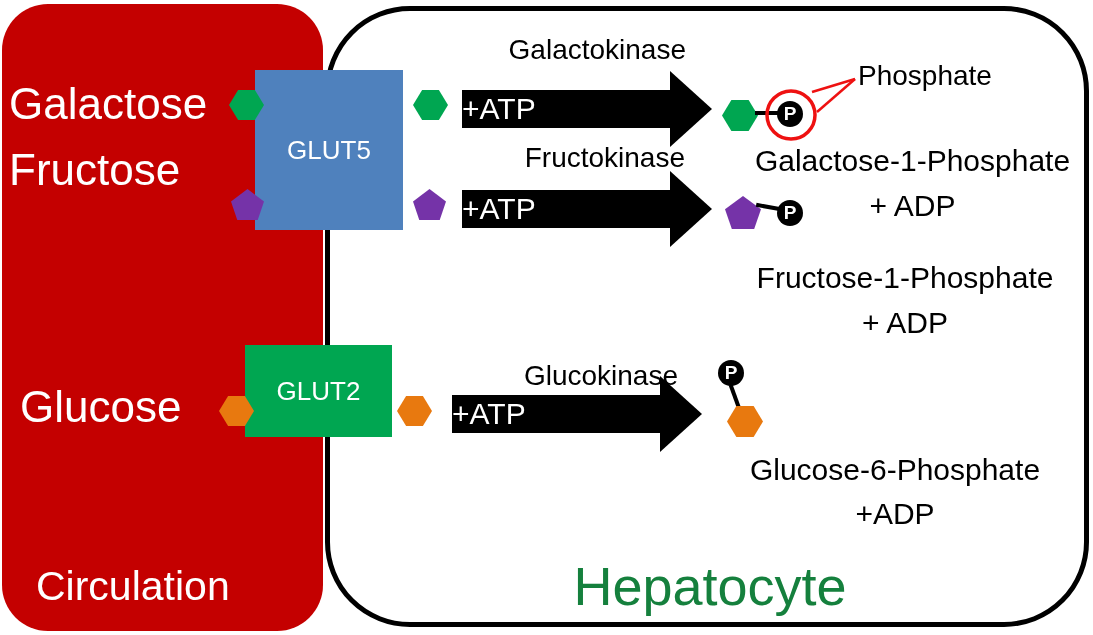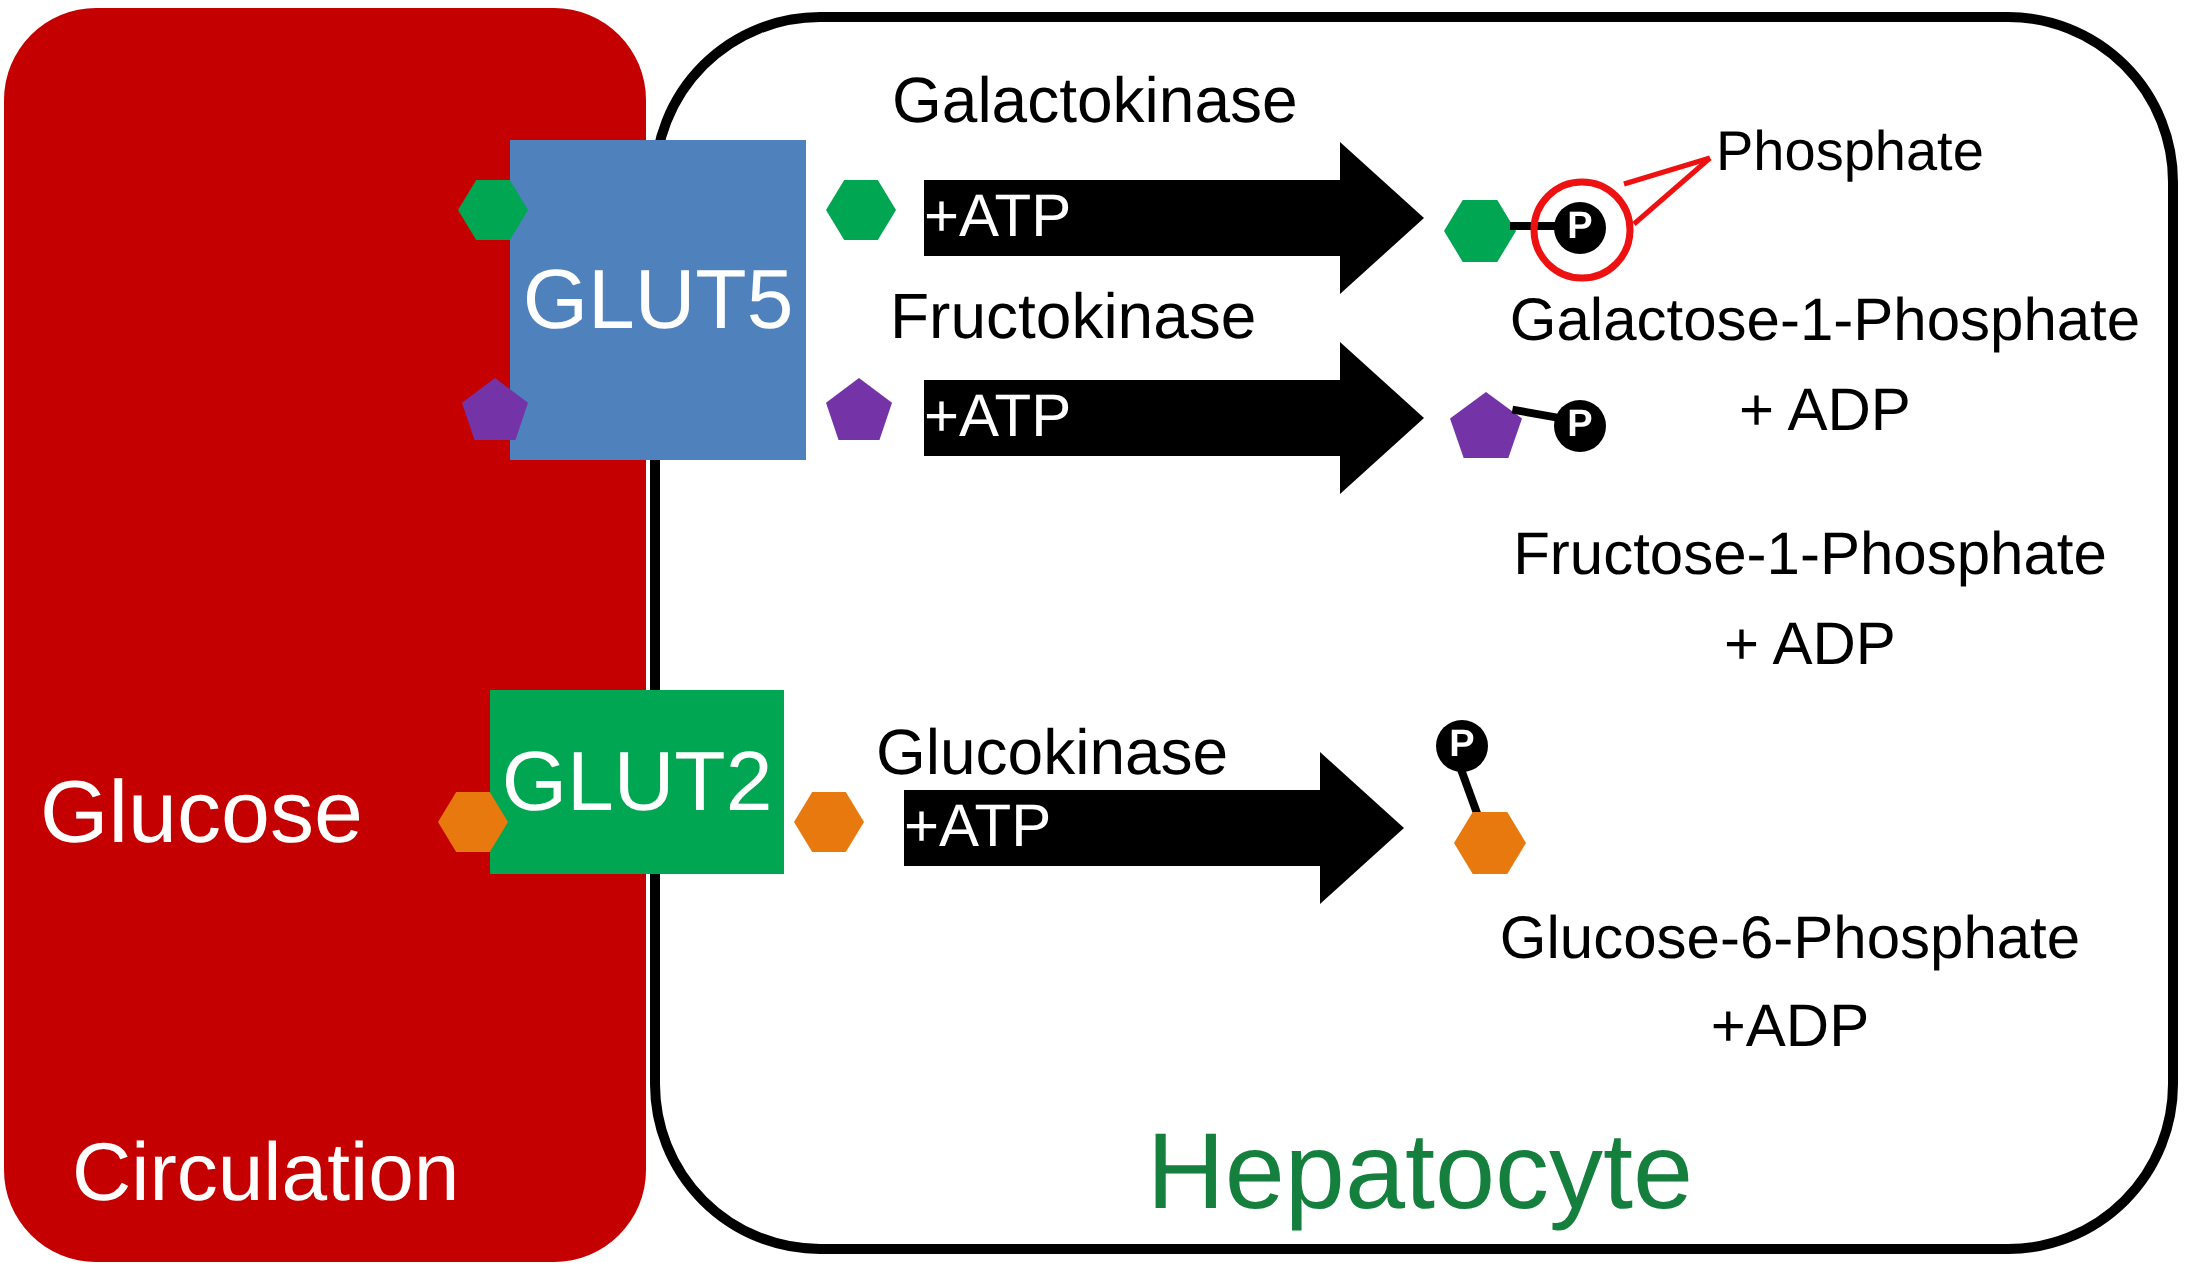--- a/index.html
+++ b/index.html
@@ -18,53 +18,55 @@
   }
   
   .wlabel{position:absolute;color:#fff;font-size:44px;line-height:66px;z-index:5;white-space:pre;}
   .lbl-galfru{left:9px;top:71px;}
   .lbl-glucose{left:20px;top:374px;}
   .lbl-circ{left:36px;top:553px;font-size:41px;}
   .lbl-hep{position:absolute;left:450px;top:550px;width:520px;text-align:center;
     font-size:54px;line-height:72px;color:#15803d;z-index:5;}
   
   .glut{position:absolute;display:flex;align-items:center;justify-content:center;
-    color:#fff;font-size:42px;z-index:3;}
+    color:#fff;font-size:26px;z-index:3;}
   .glut5{left:255px;top:70px;width:148px;height:160px;background:var(--blue);}
   .glut2{left:245px;top:345px;width:147px;height:92px;background:var(--green);}
   
   .icon{position:absolute;z-index:4;}
   .hex{clip-path:polygon(0% 50%,26% 0%,74% 0%,100% 50%,74% 100%,26% 100%);width:35px;height:30px;}
   .pent{clip-path:polygon(50% 0%,100% 40%,81% 100%,19% 100%,0% 40%);width:33px;height:31px;}
   .c-green{background:var(--green);} .c-purple{background:var(--purple);} .c-orange{background:var(--orange);}
   
   .arrow-body{position:absolute;background:#000;z-index:4;display:flex;align-items:center;
     color:#fff;font-size:30px;}
   .arrow-head{position:absolute;width:0;height:0;z-index:4;
     border-top:38px solid transparent;border-bottom:38px solid transparent;border-left:42px solid #000;}
-  .enzyme{position:absolute;width:240px;text-align:left;font-size:32px;line-height:40px;z-index:5;}
+  .enzyme{position:absolute;width:240px;text-align:right;font-size:28px;line-height:40px;z-index:5;}
   
   .product{position:absolute;text-align:center;font-size:30px;line-height:45px;z-index:5;}
   .pdisc{position:absolute;width:26px;height:26px;border-radius:50%;background:#000;color:#fff;
     font-size:19px;font-weight:bold;line-height:26px;text-align:center;z-index:5;}
   .bond{position:absolute;background:#000;z-index:4;}
   .bond-h{width:25px;height:4px;}
   
   .annot-svg{position:absolute;left:760px;top:58px;z-index:6;}
   .lbl-phosphate{position:absolute;left:858px;top:60px;font-size:28px;z-index:6;}
 </style>
 </head>
 <body>
 
 <div class="canvas">
 
   <div class="hepatocyte"></div>
   <div class="lbl-hep">Hepatocyte</div>
 
   <div class="circulation"></div>
+  <div class="wlabel lbl-galfru">Galactose
+Fructose</div>
   <div class="wlabel lbl-circ">Circulation</div>
   <div class="wlabel lbl-glucose">Glucose</div>
 
   <div class="glut glut5">
     <span>GLUT5</span>
   </div>
   <div class="glut glut2">
     <span>GLUT2</span>
   </div>
 

